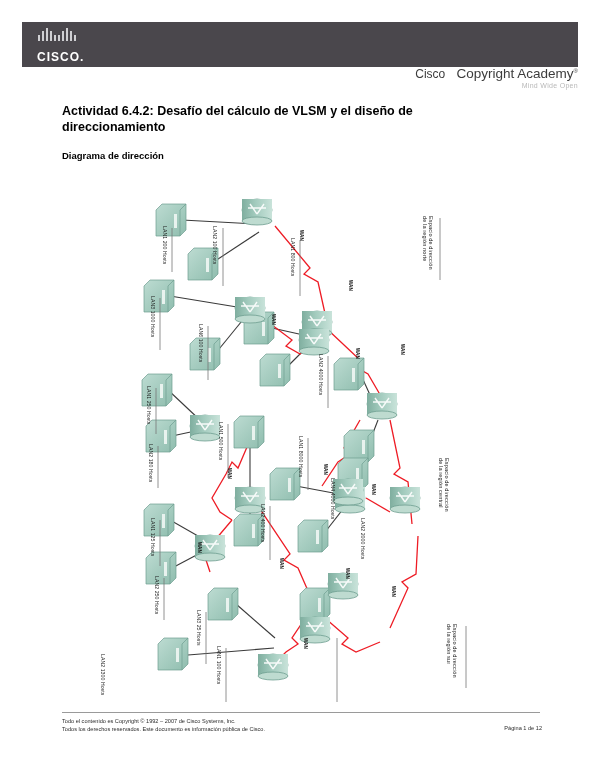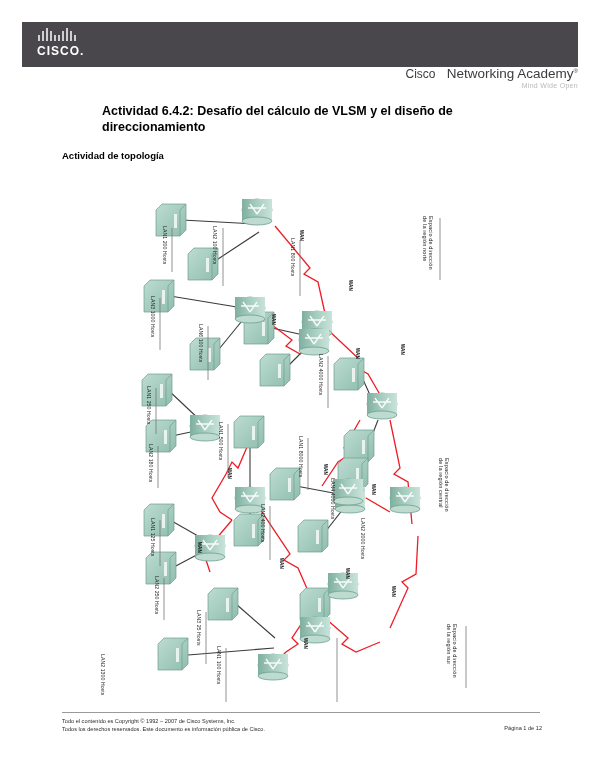--- a/index.html
+++ b/index.html
@@ -48,21 +48,21 @@
   }
   .b1 { height: 6px; }
   .b2 { height: 10px; }
   .b3 { height: 13px; }
   #cisco-wordmark {
     color: #ffffff;
     font-family: "Liberation Sans", sans-serif;
     font-size: 12px;
     font-weight: bold;
     letter-spacing: 1px;
-    margin-top: 3px;
+    margin-top: 9px;
     margin-left: 3px;
   }
 
   
   #academy-lockup {
     position: absolute;
     right: 22px; top: 66px;
     text-align: right;
   }
   #academy-line1 {
@@ -83,21 +83,20 @@
 
   
   #doc-title {
     position: absolute;
     left: 62px; top: 103px;
     width: 420px;
     font-size: 12.5px;
     font-weight: bold;
     line-height: 16px;
     color: #000;
-    margin-left: 40px;
   }
   #section-title {
     position: absolute;
     left: 62px; top: 150px;
     font-size: 9.5px;
     font-weight: bold;
     color: #000;
   }
 
   
@@ -173,27 +172,27 @@
           <i class="b2"></i>
           <i class="b1"></i>
       </div>
       <div id="cisco-wordmark">CISCO.</div>
     </div>
   </div>
 
   <div id="academy-lockup">
     <div id="academy-line1">
       <span id="academy-cisco">Cisco</span>
-      &nbsp;&nbsp;<span>Networking Academy</span><sup style="font-size:6px">®</sup>
+      &nbsp;&nbsp;<span>Copyright Academy</span><sup style="font-size:6px">®</sup>
     </div>
     <div id="academy-sub">Mind Wide Open</div>
   </div>
 
   <div id="doc-title">Actividad 6.4.2: Desafío del cálculo de VLSM y el diseño de direccionamiento</div>
-  <div id="section-title">Actividad de topología</div>
+  <div id="section-title">Diagrama de dirección</div>
 
   <div id="diagram">
     <svg width="480" height="540" viewBox="0 0 480 540">
       <defs>
         <linearGradient id="rtrFill" x1="0" y1="0" x2="0" y2="1">
           <stop offset="0%" stop-color="#c9e3da"></stop>
           <stop offset="55%" stop-color="#a3cbbe"></stop>
           <stop offset="100%" stop-color="#7fae9f"></stop>
         </linearGradient>
         <linearGradient id="swFill" x1="0" y1="0" x2="1" y2="1">

